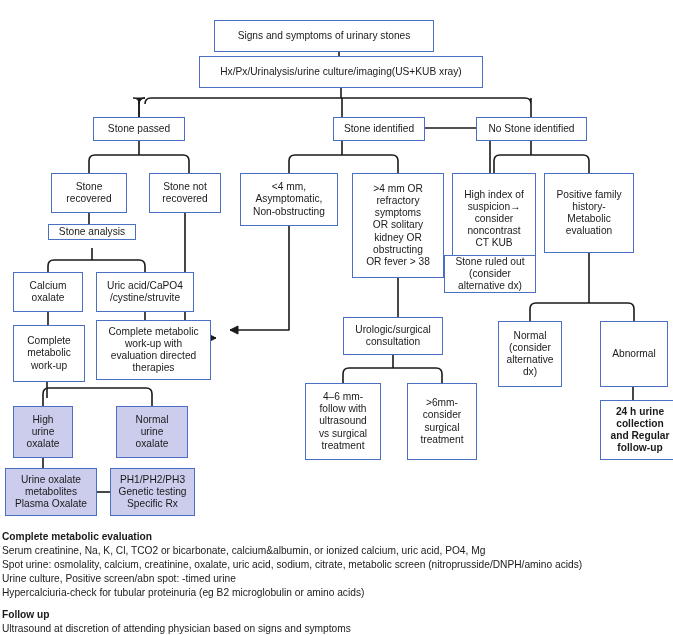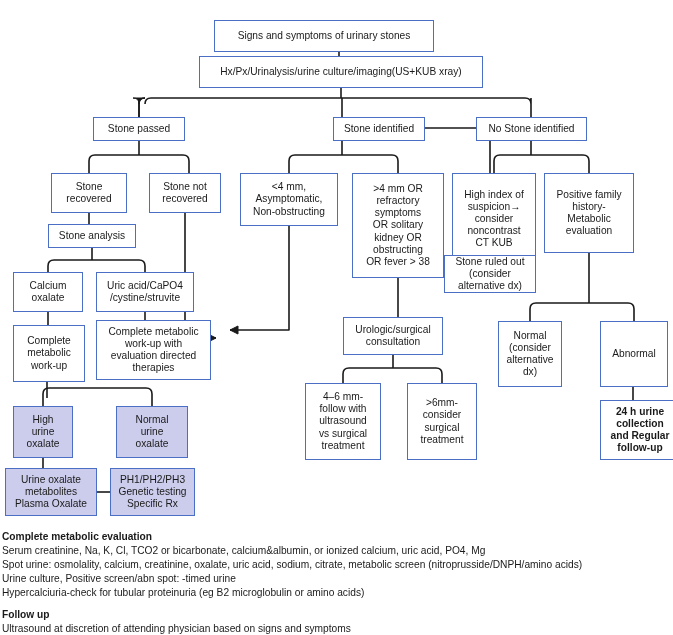--- a/index.html
+++ b/index.html
@@ -112,21 +112,21 @@
 OR fever &gt; 38</div>
       <div class="node" style="left: 452px; top: 173px; width: 84px; height: 92px; border-color: rgb(74, 111, 196);">High index of
 suspicion→
 consider
 noncontrast
 CT KUB</div>
       <div class="node" style="left: 544px; top: 173px; width: 90px; height: 80px; border-color: rgb(74, 111, 196);">Positive family
 history-
 Metabolic
 evaluation</div>
-      <div class="node" style="left: 48px; top: 224px; width: 88px; height: 24px; border-color: rgb(74, 111, 196);">Stone analysis</div>
+      <div class="node" style="left: 48px; top: 224px; width: 88px; height: 16px; border-color: rgb(74, 111, 196);">Stone analysis</div>
       <div class="node" style="left: 444px; top: 255px; width: 92px; height: 38px; border-color: rgb(74, 111, 196);">Stone ruled out
 (consider
 alternative dx)</div>
       <div class="node" style="left: 13px; top: 272px; width: 70px; height: 40px; border-color: rgb(74, 111, 196);">Calcium
 oxalate</div>
       <div class="node" style="left: 96px; top: 272px; width: 98px; height: 40px; border-color: rgb(74, 111, 196);">Uric acid/CaPO4
 /cystine/struvite</div>
       <div class="node" style="left: 13px; top: 325px; width: 72px; height: 57px; border-color: rgb(74, 111, 196);">Complete
 metabolic
 work-up</div>

